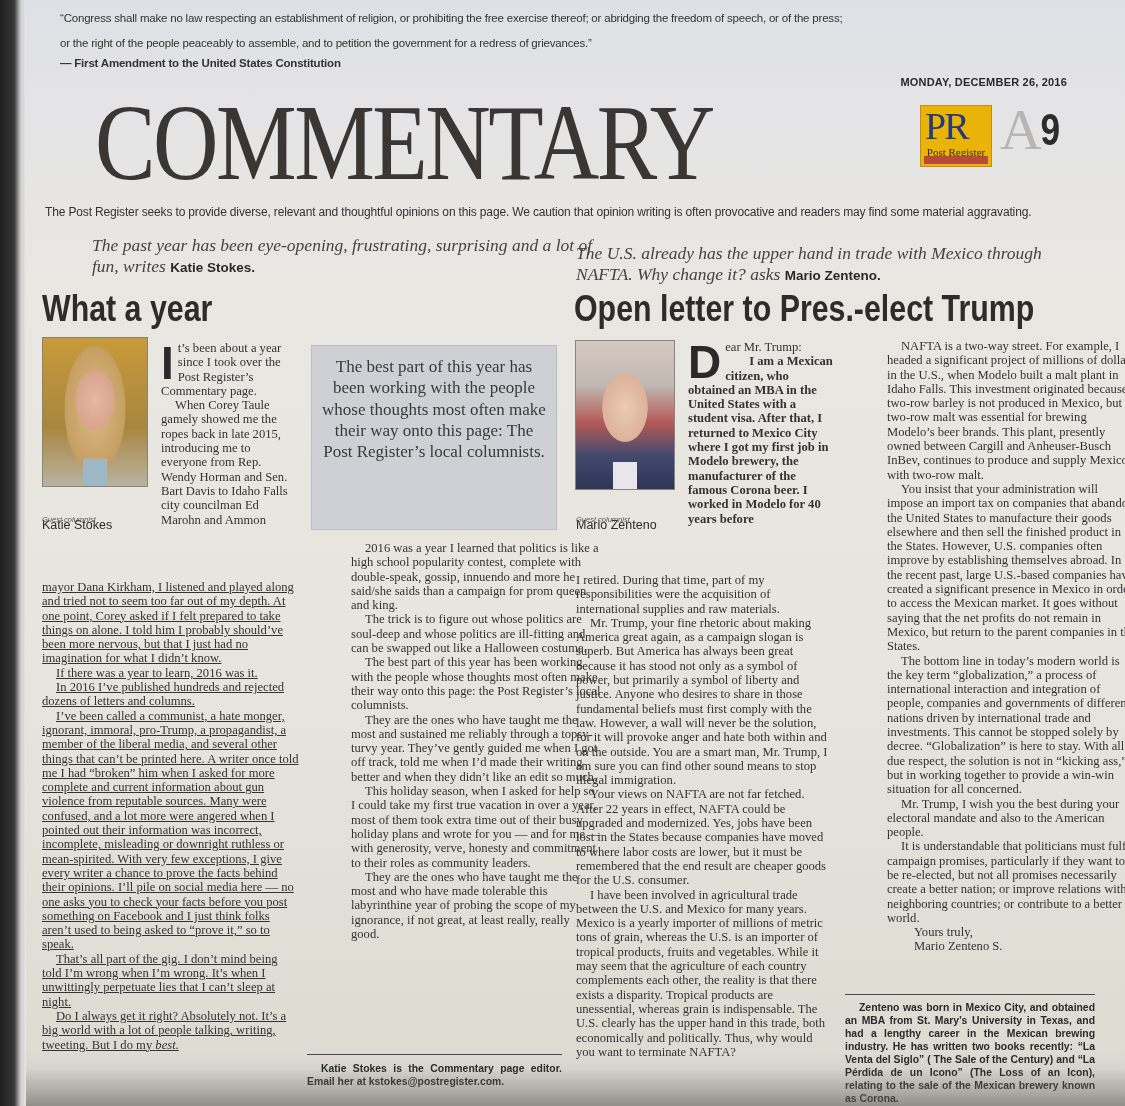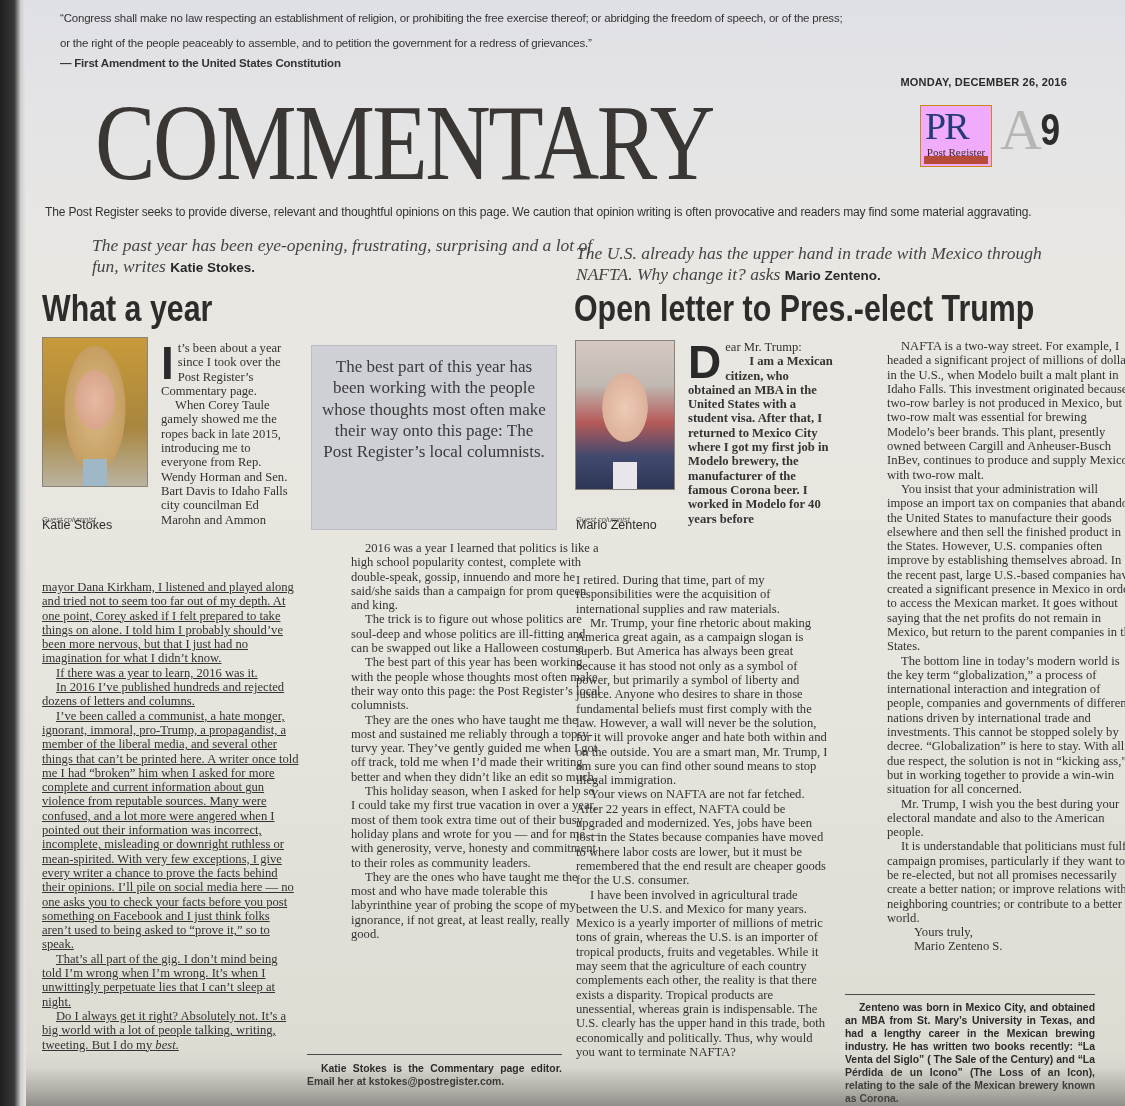--- a/index.html
+++ b/index.html
@@ -30,21 +30,21 @@
     font-family:"Liberation Sans", sans-serif; font-weight:bold;
     font-size:11px; color:#2a2a2a; letter-spacing:0.2px;
   }
   .masthead {
     position:absolute; left:95px; top:88px;
     font-family:"Liberation Serif", serif; font-size:108px; line-height:110px;
     color:#3a3634; letter-spacing:-3px; transform:scaleX(0.84); transform-origin:left top;
   }
   .logo {
     position:absolute; left:920px; top:105px; width:72px; height:62px;
-    background:#f0abfc; border:1px solid #c98a1a; box-sizing:border-box;
+    background:#eab308; border:1px solid #c98a1a; box-sizing:border-box;
   }
   .logo .pr {
     position:absolute; left:4px; top:0px; font-size:38px; line-height:40px; color:#263a7a;
     font-family:"Liberation Serif", serif; letter-spacing:-2px;
   }
   .logo .pname {
     position:absolute; left:0; width:100%; top:40px; font-size:11px; text-align:center; color:#3a2a1a;
   }
   .logo .bar {
     position:absolute; left:3px; right:3px; bottom:2px; height:8px; background:#b84a3a;

